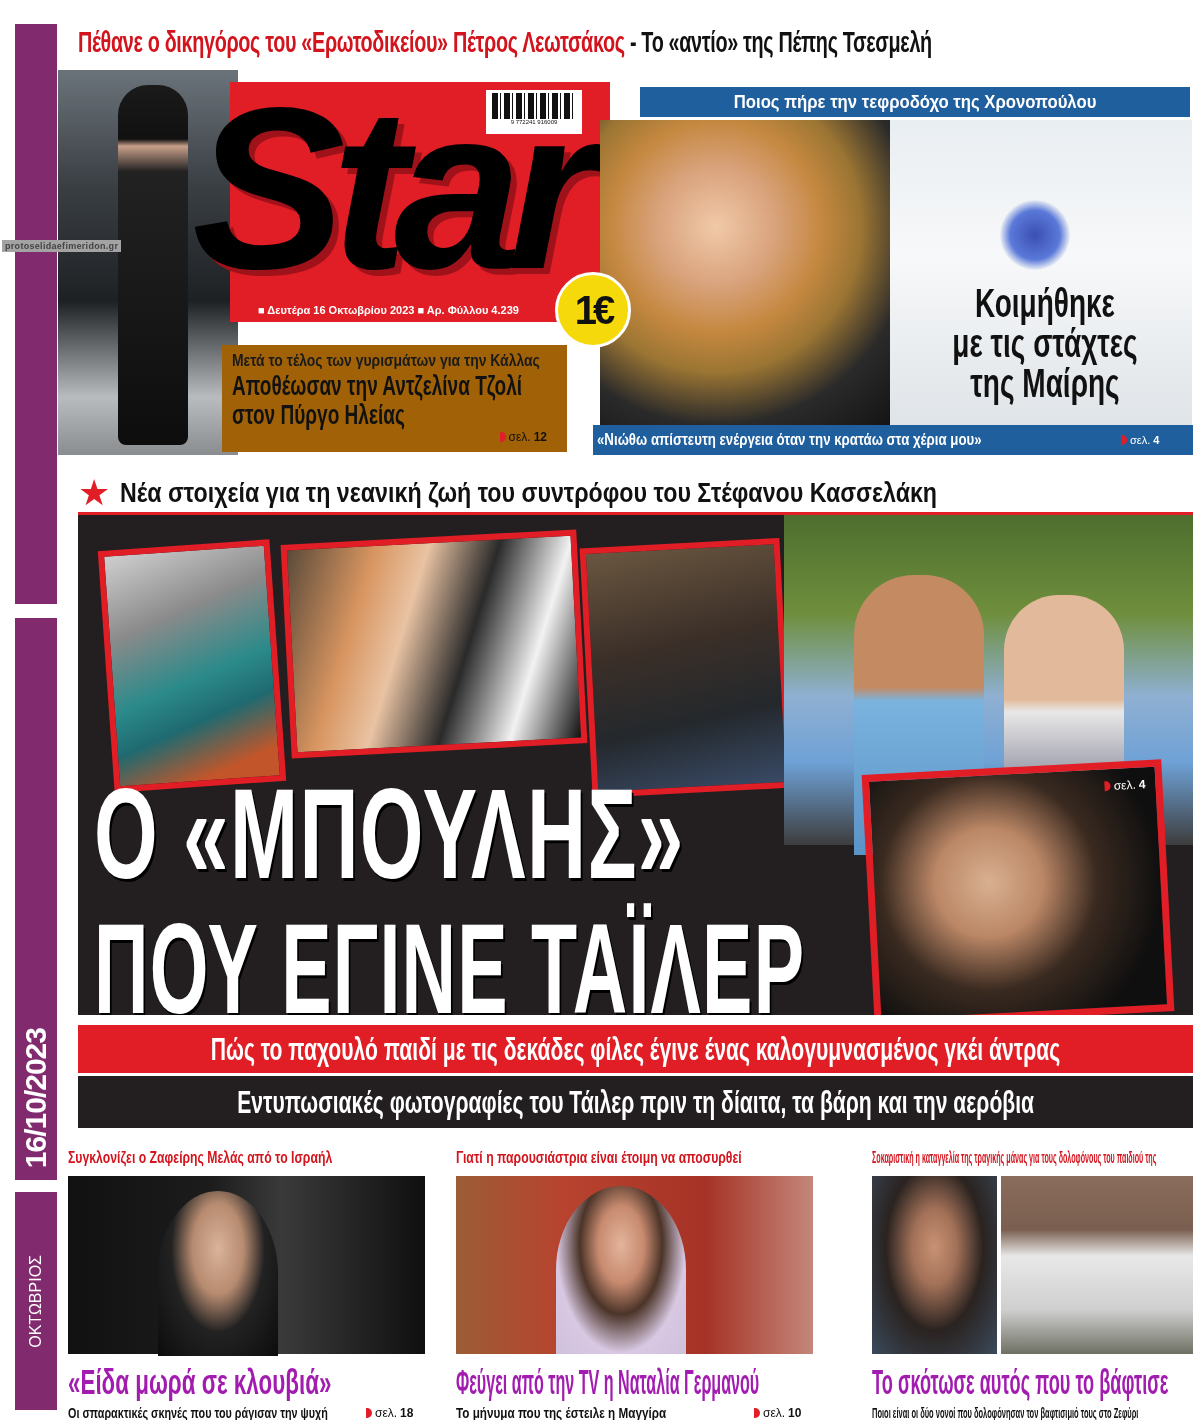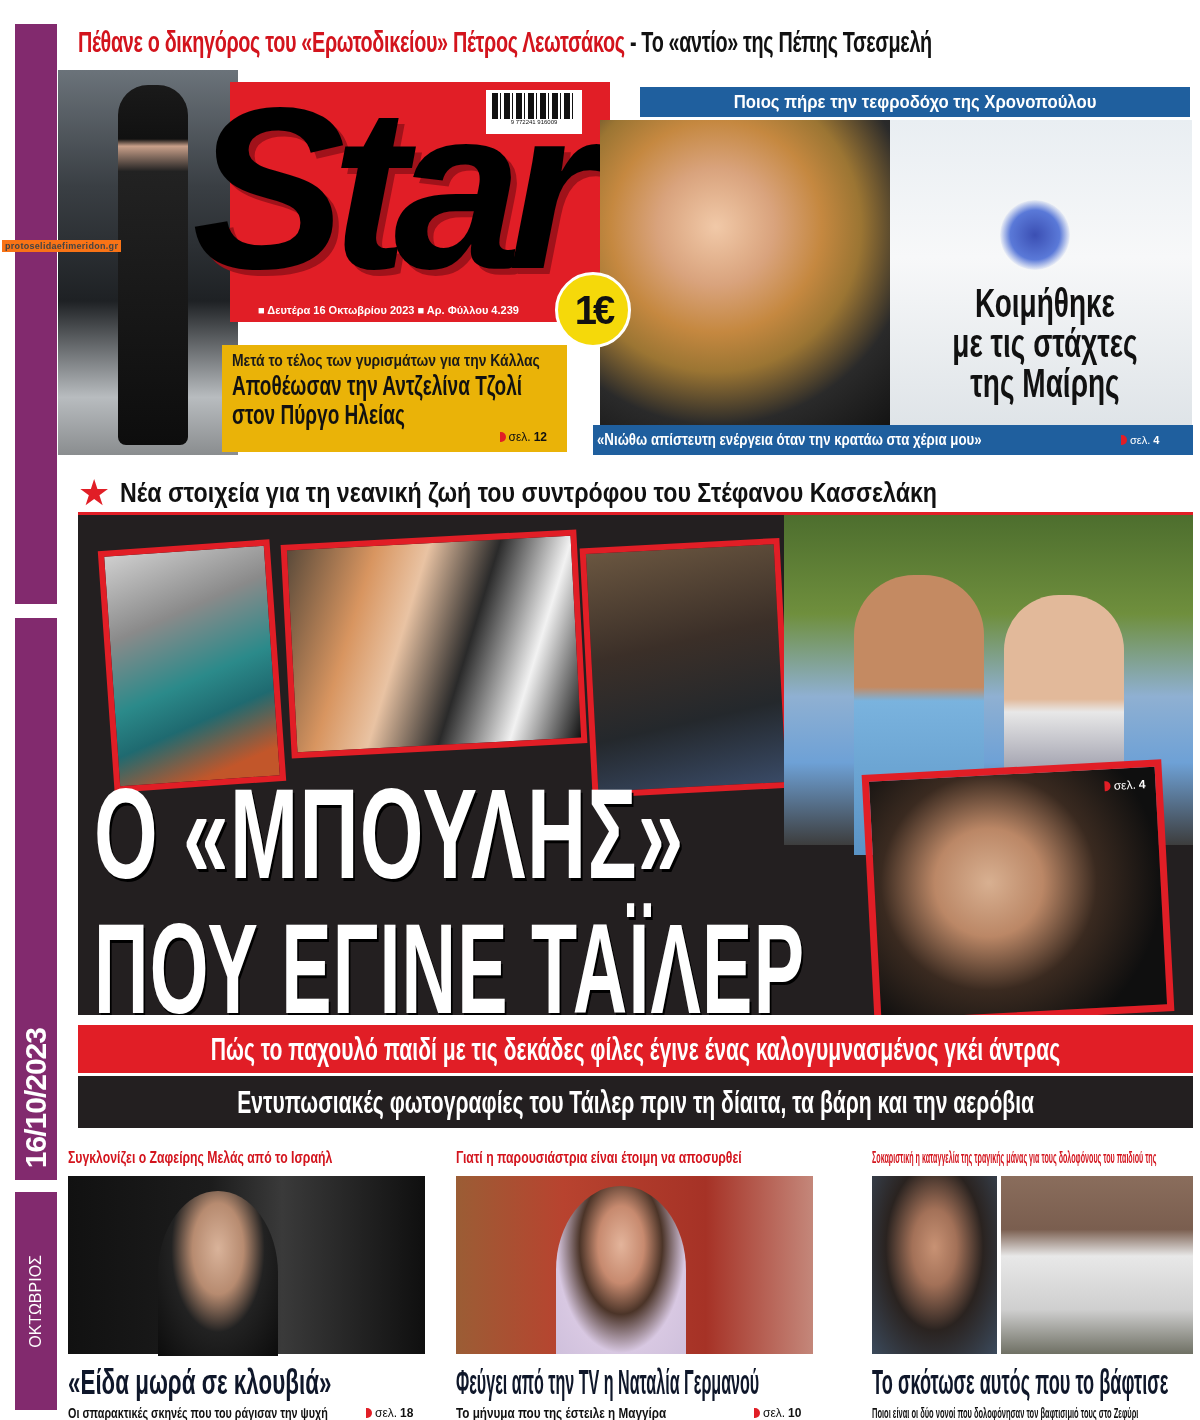--- a/index.html
+++ b/index.html
@@ -7,21 +7,21 @@
   .cond { font-family: "Liberation Sans", sans-serif; font-weight: bold; transform-origin: left center; white-space: nowrap; display: inline-block; }
 
   
   .side-bar { position: absolute; left: 15px; width: 42px; background: #822a6e; }
   .side-bar.top { top: 24px; height: 580px; }
   .side-bar.date { top: 618px; height: 562px; display: flex; align-items: flex-end; justify-content: center; padding-bottom: 12px; }
   .side-bar.month { top: 1192px; height: 218px; display: flex; align-items: center; justify-content: center; }
   .vert { writing-mode: vertical-rl; transform: rotate(180deg); color: #fff; white-space: nowrap; }
   .vert.date-text { font-weight: bold; font-size: 30px; letter-spacing: -1px; }
   .vert.month-text { font-size: 16px; }
-  .watermark { position: absolute; left: 2px; top: 240px; background: #f97316; padding: 1px 3px; font-size: 9px; font-weight: bold; color: #444; z-index: 5; letter-spacing: .3px; }
+  .watermark { position: absolute; left: 2px; top: 240px; background: #a3a3a3; padding: 1px 3px; font-size: 9px; font-weight: bold; color: #444; z-index: 5; letter-spacing: .3px; }
 
   
   .top-strap { position: absolute; left: 78px; top: 22px; width: 1115px; height: 40px; display: flex; align-items: center; }
   .top-strap .cond { font-size: 30px; transform: scaleX(0.66); letter-spacing: -0.5px; }
   .red { color: #d3141d; }
   .black { color: #111; }
 
   
   .photo { position: absolute; background-size: cover; }
   .ph-left-woman { left: 58px; top: 70px; width: 180px; height: 385px; background: linear-gradient(180deg,#6b737a 0%,#3a3f44 30%,#1e2124 60%,#b8bcbf 85%,#8a8d8f 100%); }
@@ -30,21 +30,21 @@
   
   .masthead { position: absolute; left: 230px; top: 82px; width: 380px; height: 240px; background: #e11e26; }
   .logo { position: absolute; left: -38px; top: -8px; font-family: "Liberation Sans", sans-serif; font-weight: bold; font-style: italic; font-size: 230px; color: #000000; letter-spacing: -14px; line-height: 1; text-shadow: 6px 6px 0 #a0121a; }
   .barcode { position: absolute; right: 28px; top: 8px; width: 96px; height: 44px; background: #fff; padding: 3px 6px; }
   .barcode .bars { height: 26px; background: repeating-linear-gradient(90deg,#111 0 6px,#fff 6px 8px,#111 8px 9px,#fff 9px 12px); }
   .barcode .num { font-size: 6px; text-align: center; color: #111; }
   .issue-line { position: absolute; left: 28px; bottom: 6px; color: #fff; font-size: 11px; font-weight: bold; }
   .price { position: absolute; left: 555px; top: 272px; width: 76px; height: 76px; border-radius: 50%; background: #f5d90a; border: 3px solid #fff; display: flex; align-items: center; justify-content: center; font-weight: bold; font-size: 40px; color: #111; letter-spacing: -4px; z-index: 3; }
 
   
-  .green-box { position: absolute; left: 222px; top: 345px; width: 345px; height: 107px; background: #eab308; padding: 6px 10px; }
+  .green-box { position: absolute; left: 222px; top: 345px; width: 345px; height: 107px; background: #a16207; padding: 6px 10px; }
   .green-box .sub { font-size: 17px; font-weight: bold; color: #1a1a1a; transform: scaleX(0.82); transform-origin: left; white-space: nowrap; }
   .green-box .hl { font-size: 28px; font-weight: bold; color: #111; transform: scaleX(0.68); transform-origin: left; white-space: nowrap; line-height: 1.05; }
   .page-ref { font-size: 12px; color: #111; display: inline-flex; align-items: center; gap: 3px; font-weight: normal; }
   .page-ref .arrow { width: 6px; height: 10px; background: #e11e26; border-radius: 0 5px 5px 0; display: inline-block; }
   .page-ref b { font-weight: bold; }
   .green-box .ref { position: absolute; right: 20px; bottom: 8px; }
 
   
   .blue-bar { position: absolute; background: #1f5f9e; color: #fff; font-weight: bold; display: flex; align-items: center; white-space: nowrap; }
   .blue-top { left: 640px; top: 87px; width: 550px; height: 30px; justify-content: center; font-size: 19px; }
@@ -91,21 +91,21 @@
   .story .kicker { color: #d3141d; font-weight: bold; font-size: 17px; white-space: nowrap; transform-origin: left; height: 36px; display: flex; align-items: center; }
   .story .kicker span { display: inline-block; transform-origin: left; }
   .story .img { height: 178px; position: relative; }
   .s1 .img { background: linear-gradient(90deg,#111 0%,#1c1c1c 40%,#3a3a3a 60%,#0f0f0f 100%); }
   .s1 .img .face { position: absolute; left: 90px; top: 15px; width: 120px; height: 165px; background: radial-gradient(ellipse at 50% 35%,#d9b39a 0%,#b78b70 30%,#222 55%,#0c0c0c 100%); border-radius: 50% 50% 0 0; }
   .s2 .img { background: linear-gradient(90deg,#9b5d35 0%,#b8432f 30%,#a63226 70%,#c4877a 100%); }
   .s2 .img .face { position: absolute; left: 100px; top: 10px; width: 130px; height: 168px; background: radial-gradient(ellipse at 50% 35%,#e3b49b 0%,#c78a6f 25%,#4b3428 45%,#d8c8e2 70%,#cfc0dc 100%); border-radius: 50% 50% 0 0; }
   .s3 .img { display: flex; gap: 4px; }
   .s3 .img .a { width: 125px; background: radial-gradient(ellipse at 50% 40%,#c89274 0%,#a37158 25%,#2a2320 55%,#3b4a5c 100%); }
   .s3 .img .b { flex: 1; background: linear-gradient(180deg,#8a6d5c 0%,#7a5e4f 30%,#e8e8e8 45%,#cfcfcf 75%,#6f7064 100%); }
-  .story .title { font-weight: bold; font-size: 35px; color: #0f172a; white-space: nowrap; margin-top: 8px; transform-origin: left; }
+  .story .title { font-weight: bold; font-size: 35px; color: #a21caf; white-space: nowrap; margin-top: 8px; transform-origin: left; }
   .story .title span { display: inline-block; transform-origin: left; }
   .story .deck { font-weight: bold; font-size: 15px; color: #111; white-space: nowrap; display: flex; align-items: center; gap: 8px; margin-top: 2px; }
   .story .deck .txt { display: inline-block; transform-origin: left; }
 </style>
 </head>
 <body>
 
 <div class="side-bar top"></div>
 <div class="watermark">protoselidaefimeridon.gr</div>
 <div class="side-bar date">

